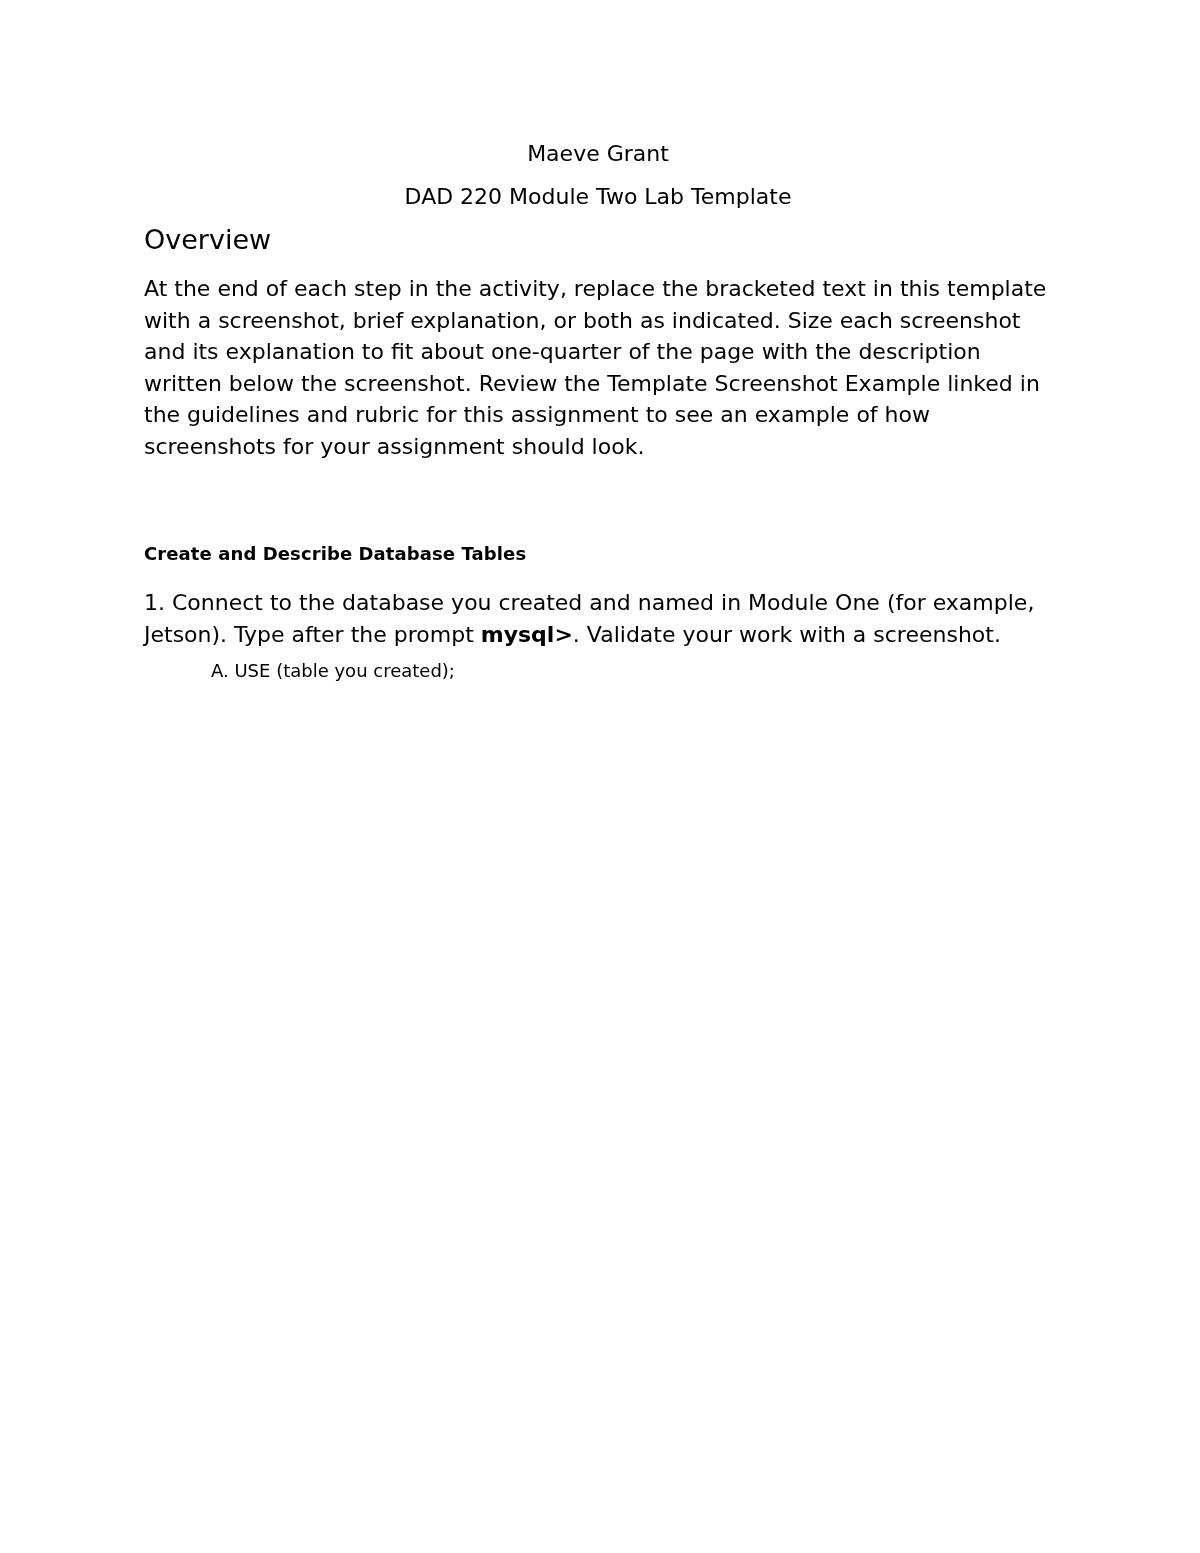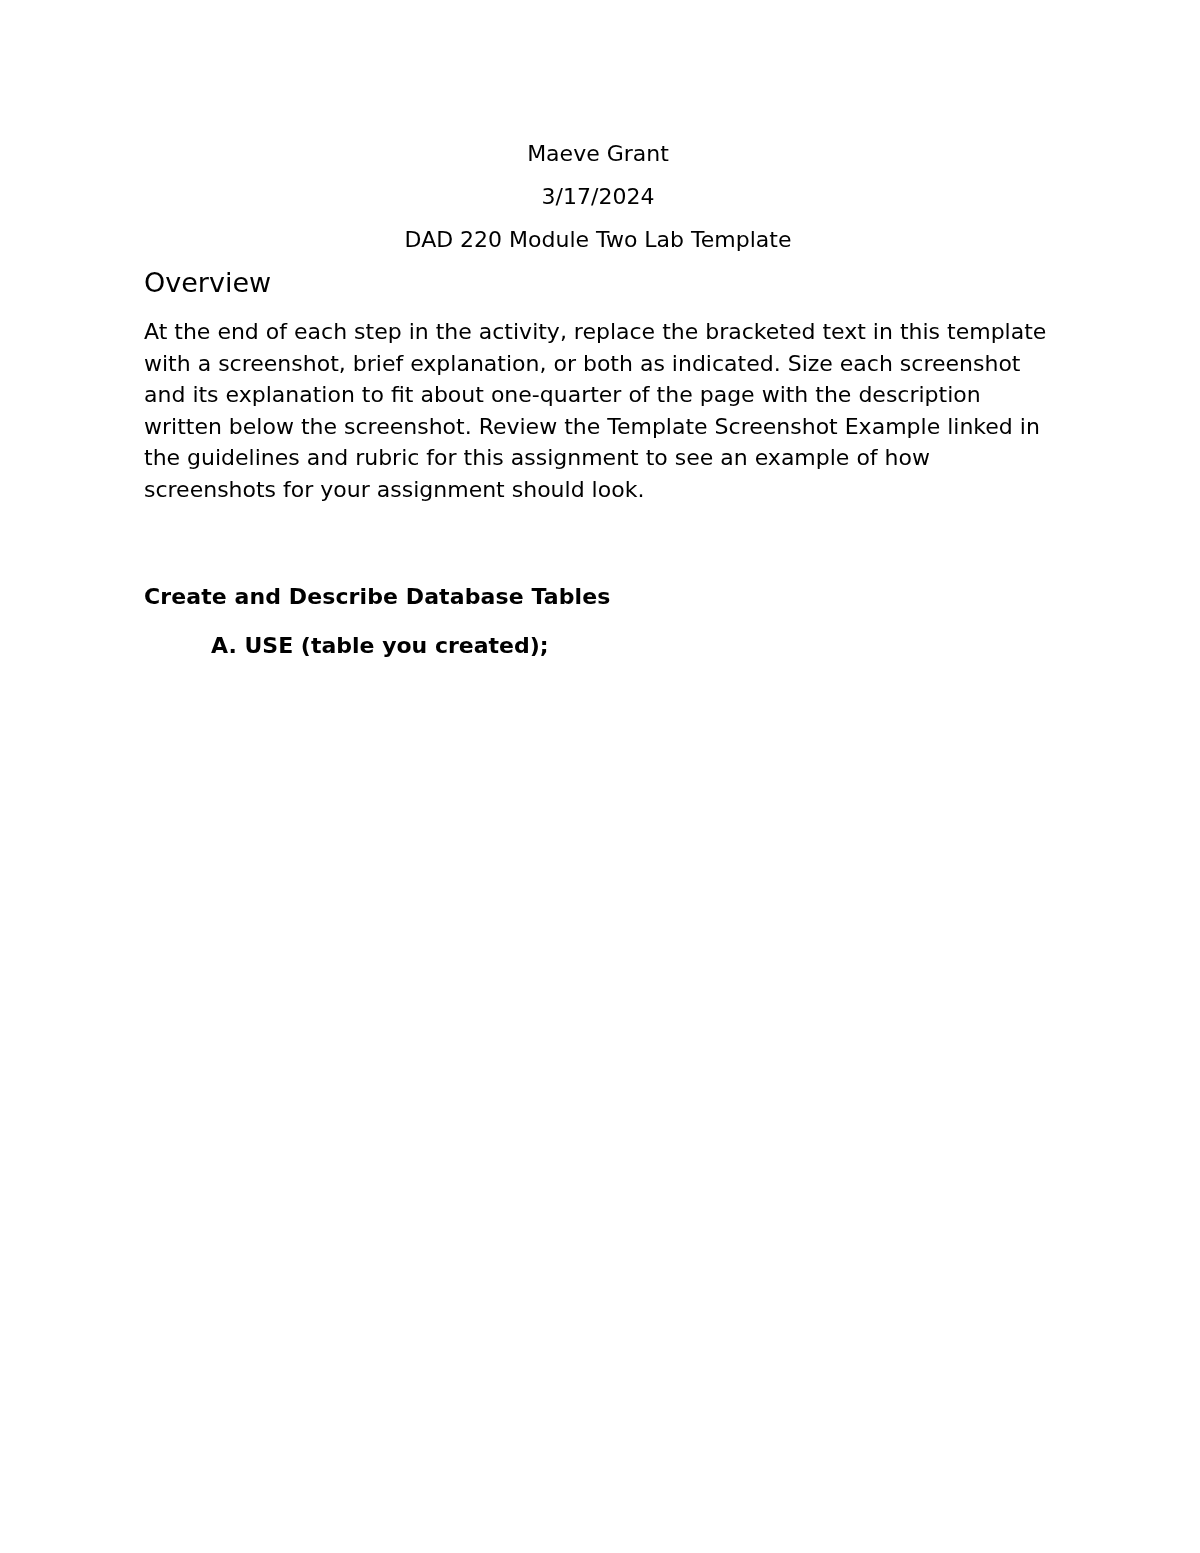--- a/index.html
+++ b/index.html
@@ -52,41 +52,41 @@
   }
 
   .heading-plain {
     font-size: 27px;
     line-height: 32px;
     font-weight: normal;
     margin: 0 0 17px 0;
   }
 
   .heading-bold {
-    font-size: 22px;
+    font-size: 18px;
     line-height: 32px;
     font-weight: bold;
     margin: 0 0 17px 0;
     letter-spacing: 0.1px;
   }
 
   .spacer-gap { height: 58px; }
 
   .list-1 {
     font-size: 22px;
     line-height: 31.5px;
     font-weight: normal;
     margin: 0 0 5px 0;
     white-space: pre-wrap;
   }
 
   .list-a {
-    font-size: 22px;
+    font-size: 18px;
     line-height: 31.5px;
-    font-weight: bold;
+    font-weight: normal;
     margin: 0 0 5px 0;
     padding-left: 67px;
     white-space: pre-wrap;
   }
 
   .list-i {
     font-size: 22px;
     line-height: 31.5px;
     font-weight: normal;
     margin: 0;
@@ -97,31 +97,31 @@
   .bold-inline { font-weight: bold; }
 </style>
 </head>
 <body>
 
 <div class="page">
   <div class="content">
 
     <div class="title-line">Maeve Grant</div>
 
-    <div class="title-line">3/17/2024</div>
 
     <div class="title-line last">DAD 220 Module Two Lab Template</div>
 
     <div class="heading-plain">Overview</div>
 
 
     <p class="para">At the end of each step in the activity, replace the bracketed text in this template with a screenshot, brief explanation, or both as indicated. Size each screenshot and its explanation to fit about one-quarter of the page with the description written below the screenshot. Review the Template Screenshot Example linked in the guidelines and rubric for this assignment to see an example of how screenshots for your assignment should look.</p>
 
     <div class="spacer-gap"></div>
 
     <div class="heading-bold">Create and Describe Database Tables</div>
 
+    <p class="list-1"><span>1. Connect to the database you created and named in Module One (for example, Jetson). Type after the prompt </span><span class="bold-inline">mysql&gt;</span><span>. Validate your work with a screenshot.</span></p>
 
     <p class="list-a">A. USE (table you created);</p>
 
 
   </div>
 </div>
 
 </body></html>

